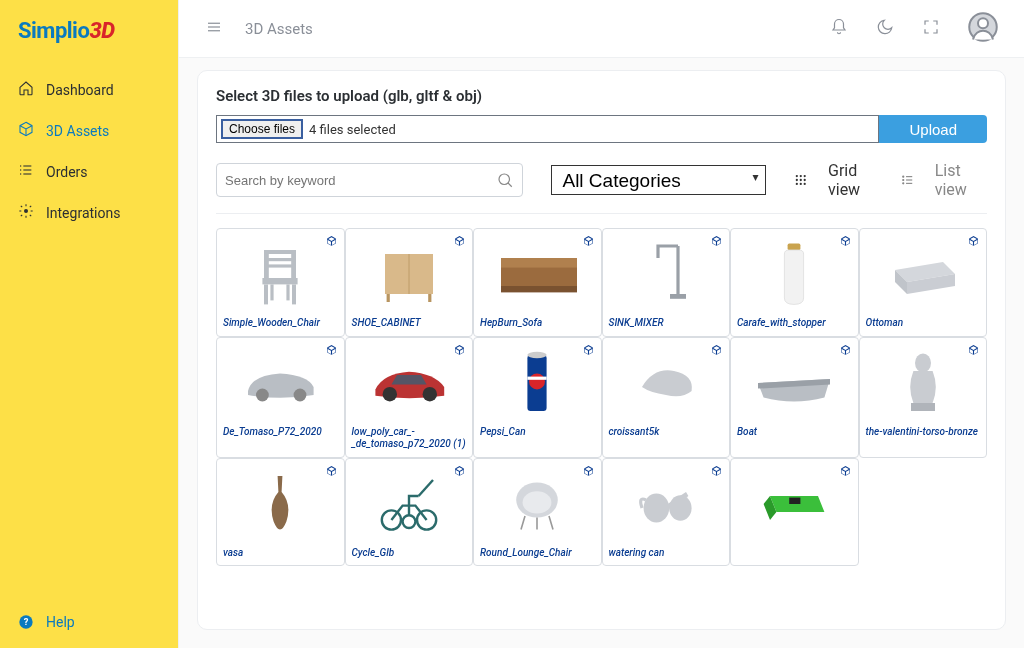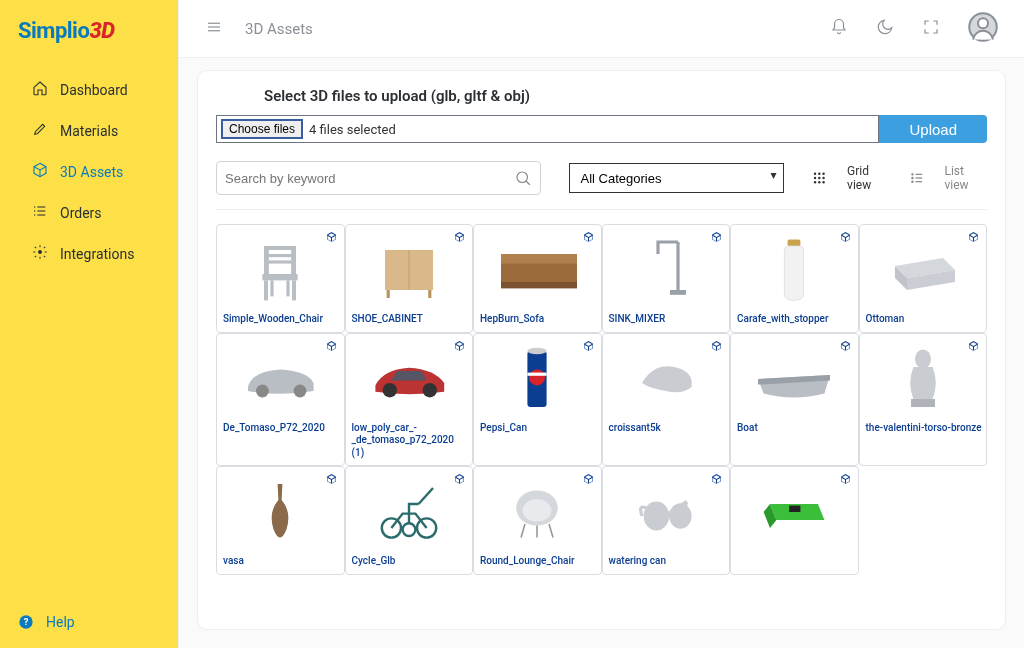--- a/index.html
+++ b/index.html
@@ -3,55 +3,55 @@
 <meta charset="utf-8">
 <style>
 * { box-sizing: border-box; margin: 0; padding: 0; }
 body { font-family: -apple-system, BlinkMacSystemFont, "Segoe UI", Roboto, Arial, sans-serif; background: #fff; color: #333; font-size: 13px; }
 .app { display: flex; height: 648px; width: 1024px; }
 .sidebar { width: 178px; background: #fde047; display: flex; flex-direction: column; }
 .logo { padding: 18px 14px 14px 18px; }
 .logo-text { font-size: 22px; font-weight: 700; letter-spacing: -0.5px; }
 .logo-s { color: #0a7abf; } .logo-3d { color: #d9252a; font-style: italic; font-weight:800;}
 .nav { flex: 1; padding-top: 12px; }
-.nav-item { display: flex; align-items: center; gap: 12px; padding: 11px 32px; color: #2b2f33; cursor: pointer; font-size: 14px; }
+.nav-item { display: flex; align-items: center; gap: 12px; padding: 11px 18px; color: #2b2f33; cursor: pointer; font-size: 14px; }
 .nav-item.active { color: #0a7abf; }
 .nav-item svg { width: 16px; height: 16px; stroke: currentColor; fill: none; stroke-width: 1.6; }
 .nav-item .filled { fill: currentColor; stroke: none; }
 .help { padding: 12px 18px 18px; display: flex; align-items: center; gap: 12px; color: #0a7abf; cursor: pointer; font-size:14px; }
 .help svg { width: 16px; height: 16px; fill: #0a7abf; }
 .main { flex: 1; display: flex; flex-direction: column; background: #fafafa; border-left: 1px solid #eef0f2; }
 .topbar { height: 58px; background: #fff; display: flex; align-items: center; padding: 0 20px; gap: 16px; border-bottom: 1px solid #eef0f2; }
 .hamburger { color: #8a8f98; cursor: pointer; }
 .page-title { color: #8a8f98; font-size: 15px; }
 .top-spacer { flex: 1; }
 .top-icon { color: #8a8f98; cursor: pointer; padding: 6px; }
 .top-icon svg { width: 18px; height: 18px; stroke: currentColor; fill: none; stroke-width:1.6; }
 .avatar svg { width: 30px; height: 30px; }
 .content { flex: 1; padding: 12px 18px 18px; overflow: hidden; }
 .panel { background: #fff; border: 1px solid #eceef1; border-radius: 10px; padding: 16px 18px 12px; height: 100%; display:flex; flex-direction:column; }
-.upload-title { font-size: 15px; font-weight: 600; color: #2b2f33; margin-bottom: 10px; margin-left: 48px; }
+.upload-title { font-size: 15px; font-weight: 600; color: #2b2f33; margin-bottom: 10px; }
 .upload-row { display: flex; gap: 0; margin-bottom: 18px; }
 .file-box { flex: 1; border: 1px solid #6d7580; padding: 3px 4px; display: flex; align-items: center; gap: 6px; background:#fff; }
 .choose-btn { border: 2px solid #3a5fa0; background: #efefef; padding: 1px 6px; font-size: 12px; cursor: pointer; }
 .file-status { font-size: 13px; color: #333; }
 .upload-btn { background: #3b9fe0; color: #fff; border: none; padding: 0 30px; font-size: 15px; border-radius: 0 4px 4px 0; cursor: pointer; }
 .filter-row { display: flex; align-items: center; gap: 28px; margin-bottom: 14px; }
 .search-wrap { display:flex; align-items:center; border:1px solid #cfd4da; border-radius:4px; width:345px; padding:0 8px; height:34px; }
 .search-wrap input { border:none; outline:none; flex:1; font-size:13px; color:#666; background:transparent; }
 .search-wrap svg { width:18px; height:18px; stroke:#888; fill:none; stroke-width:1.6; }
-.category-select { border:1px solid #333; height:30px; padding:0 12px 0 10px; font-size:13px; width:215px; background:#fff; appearance:none; position:relative; }
+.category-select { border:1px solid #333; height:30px; padding:0 12px 0 10px; font-size:19px; width:215px; background:#fff; appearance:none; position:relative; }
 .select-wrap { position:relative; }
 .select-wrap::after { content:"▾"; position:absolute; right:8px; top:5px; font-size:12px; color:#333; pointer-events:none; }
 .view-toggles { margin-left:auto; display:flex; gap:18px; align-items:center; }
-.view-btn { display:flex; align-items:center; gap:20px; font-size:12px; color:#333; cursor:pointer; }
+.view-btn { display:flex; align-items:center; gap:20px; font-size:16px; color:#333; cursor:pointer; }
 .view-btn.muted { color:#888; }
 .view-btn svg { width:16px; height:16px; }
 .divider { border:none; border-top:1px solid #eceef1; margin-bottom:14px; }
-.grid { display:grid; grid-template-columns: repeat(6, 1fr); gap:0; overflow:auto; }
+.grid { display:grid; grid-template-columns: repeat(6, 1fr); gap:0; overflow:auto;font-style:italic; }
 .card { border:1px solid #d9dde2; border-radius:4px; padding:4px 4px 6px; position:relative; cursor:pointer; background:#fff; }
 .cube-ic { position:absolute; top:6px; right:6px; color:#0b3d91; }
 .cube-ic svg { width:13px; height:13px; fill:currentColor; }
 .thumb { width:100%; height:82px; display:flex; align-items:center; justify-content:center; margin-bottom:2px; }
 .thumb svg { max-width:90%; max-height:80px; }
 .card-title { font-size:10px; color:#0b3d91; font-weight:500; line-height:1.25; word-break:break-word; min-height:12px; padding-left:2px; }
 </style>
 </head>
 <body>
 
@@ -59,26 +59,20 @@
   <aside class="sidebar">
     <div class="logo">
       <span class="logo-text"><span class="logo-s">Simplio</span><span class="logo-3d">3D</span></span>
     </div>
     <nav class="nav" id="nav">
         <div class="nav-item">
           <span><svg viewBox="0 0 24 24">
               <path d="M3 11l9-8 9 8v10a1 1 0 01-1 1h-5v-7h-6v7H4a1 1 0 01-1-1V11z"></path>
             </svg></span>
           <span>Dashboard</span>
-        </div>
-        <div class="nav-item">
-          <span><svg viewBox="0 0 24 24">
-              <path d="M4 20l4-1 11-11-3-3L5 16l-1 4z"></path>
-            </svg></span>
-          <span>Materials</span>
         </div>
         <div class="nav-item active">
           <span><svg viewBox="0 0 24 24">
               <path d="M12 2l9 5v10l-9 5-9-5V7l9-5z"></path>
               <path d="M3 7l9 5 9-5M12 22V12"></path>
             </svg></span>
           <span>3D Assets</span>
         </div>
         <div class="nav-item">
           <span><svg viewBox="0 0 24 24">

